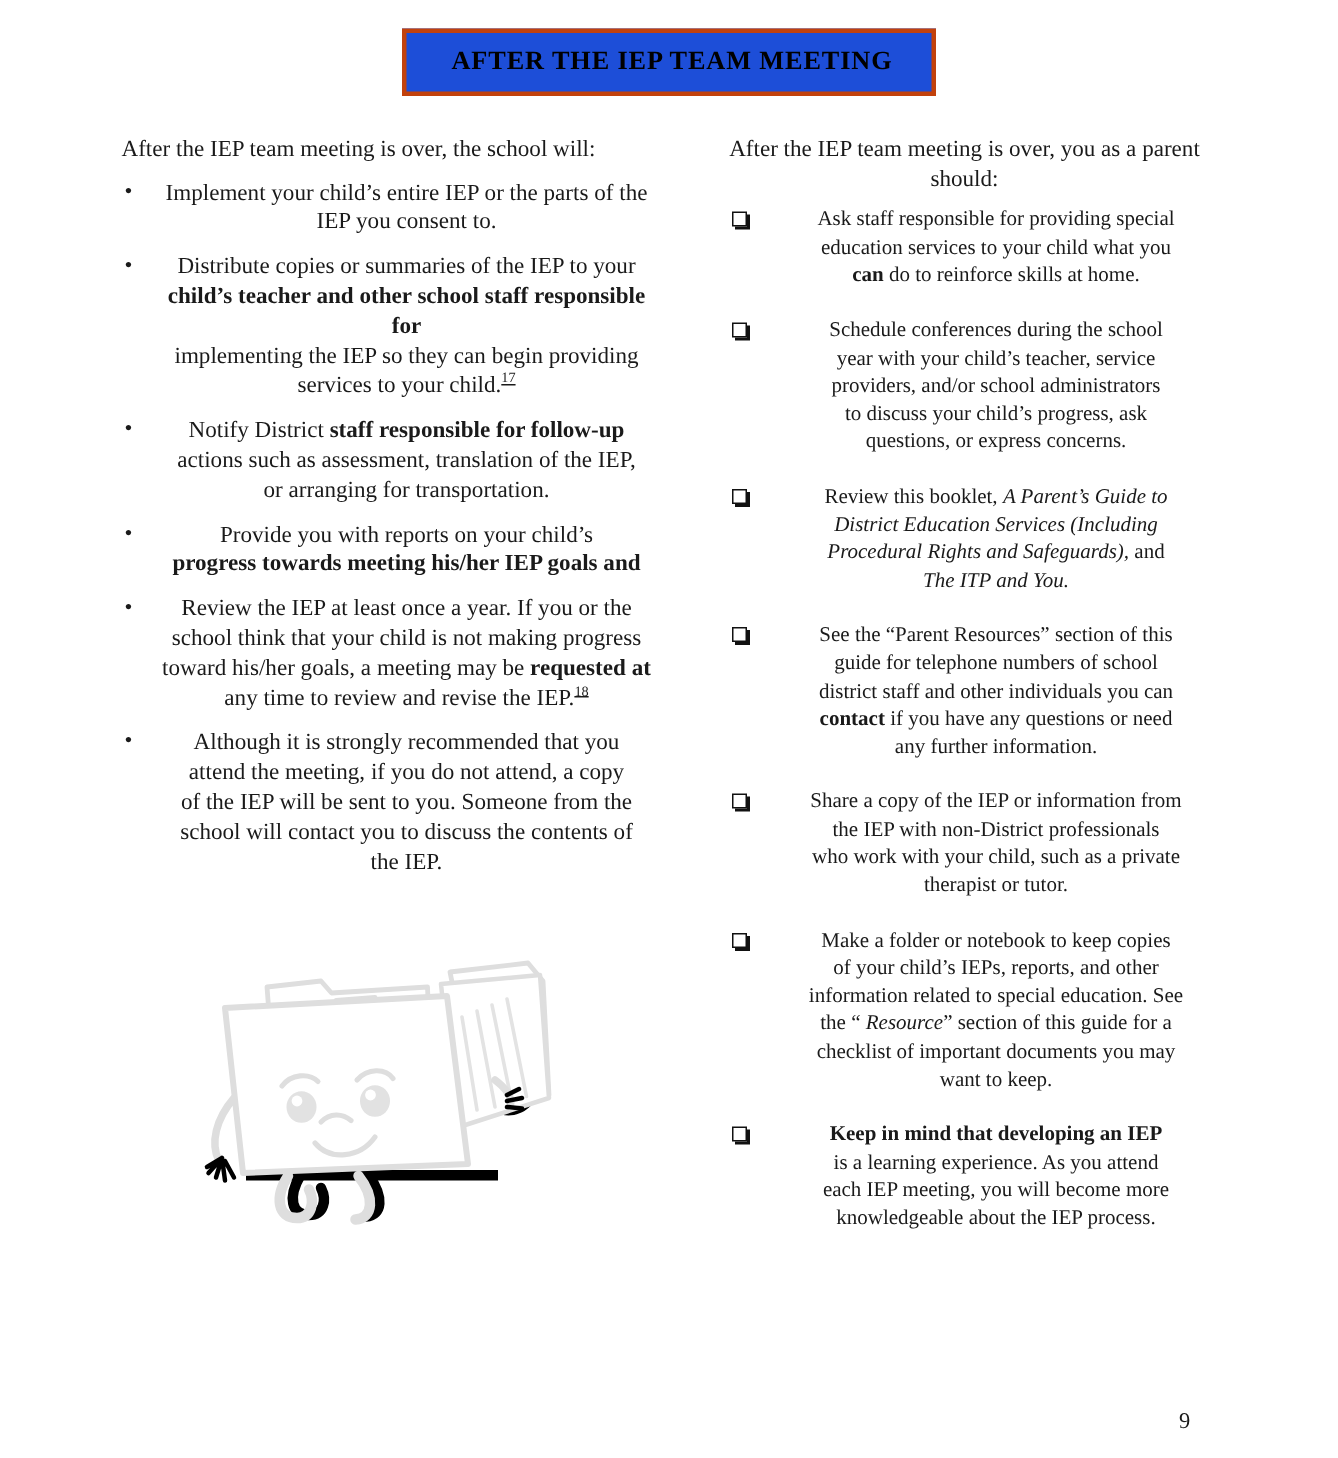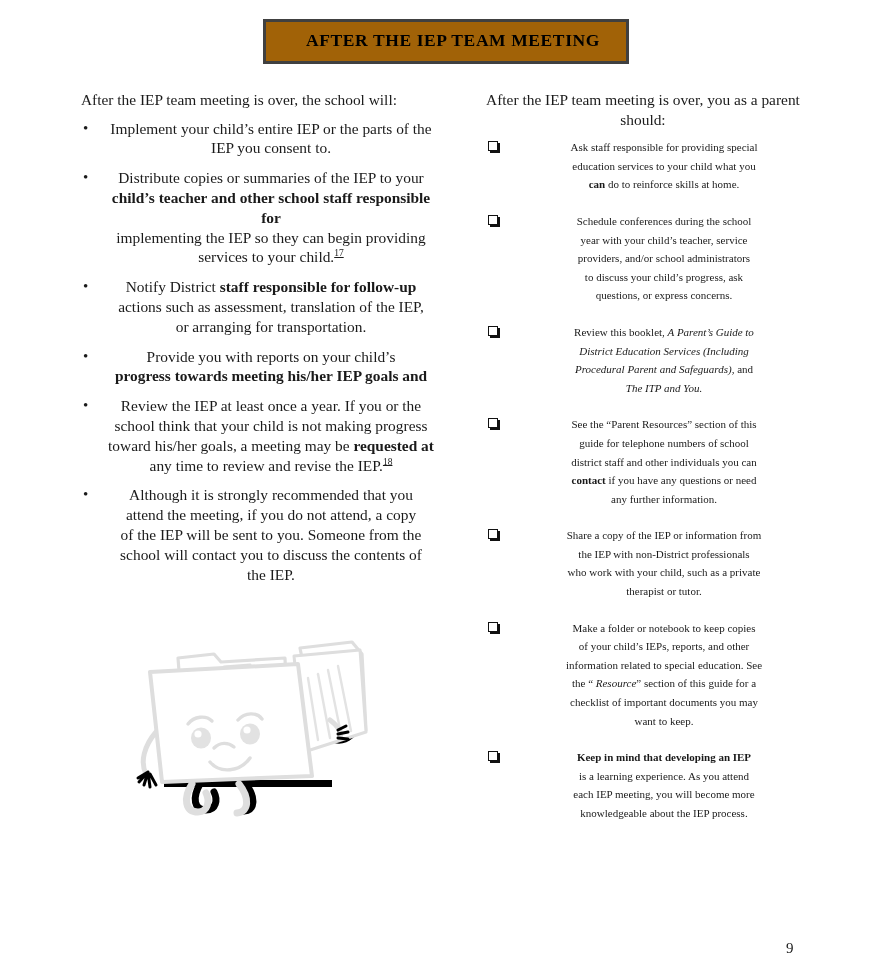--- a/index.html
+++ b/index.html
@@ -18,23 +18,23 @@
 
   
   .header-wrap {
     position: absolute;
     left: 0; right: 0;
     top: 19px;
     display: flex;
     justify-content: center;
   }
   .header-box {
-    background: #a16207;
-    border: 3px solid #404040;
-    padding: 10px 26px 11px 40px;
+    background: #1d4ed8;
+    border: 3px solid #c2410c;
+    padding: 10px 26px 11px 30px;
     box-sizing: border-box;
   }
   .header-box .title {
     font-family: "Liberation Serif", "DejaVu Serif", serif;
     font-weight: bold;
     font-size: 17.5px;
     letter-spacing: 0.6px;
     line-height: 1;
     white-space: nowrap;
     color: #000;
@@ -84,21 +84,21 @@
   
   ul.checks {
     list-style: none;
     margin: 0;
     padding: 0;
   }
   ul.checks > li {
     position: relative;
     padding-left: 42px;
     margin-bottom: 18px;
-    font-size: 11px;
+    font-size: 14px;
     line-height: 18.6px;
   }
   ul.checks > li .box {
     position: absolute;
     left: 17px;
     top: 3px;
     width: 10px;
     height: 10px;
     border: 1.6px solid #111;
     box-shadow: 2px 2px 0 0 #111;
@@ -203,21 +203,21 @@
           <span class="ln"><span class="w">Schedule conferences during the school</span></span>
           <span class="ln"><span class="w">year  with your child’s teacher, service</span></span>
           <span class="ln"><span class="w">providers, and/or school administrators</span></span>
           <span class="ln"><span class="w">to discuss your child’s progress, ask</span></span>
           <span class="ln"><span class="w">questions, or express concerns.</span></span>
         </li>
         <li>
           <span class="box"></span>
           <span class="ln"><span class="w"> Review this booklet, </span><span class="w it">A Parent’s Guide to</span></span>
           <span class="ln"><span class="w it">District  Education Services (Including</span></span>
-          <span class="ln"><span class="w it">Procedural Parent and Safeguards), </span><span class="w">and</span></span>
+          <span class="ln"><span class="w it">Procedural Rights and Safeguards), </span><span class="w">and</span></span>
           <span class="ln"><span class="w it">The ITP and You.</span></span>
         </li>
         <li>
           <span class="box"></span>
           <span class="ln"><span class="w">See the “Parent Resources” section of this</span></span>
           <span class="ln"><span class="w">guide for telephone numbers of school</span></span>
           <span class="ln"><span class="w">district staff and other individuals you can</span></span>
           <span class="ln"><span class="w b">contact </span><span class="w">if you have any questions or need</span></span>
           <span class="ln"><span class="w">any further information.</span></span>
         </li>

